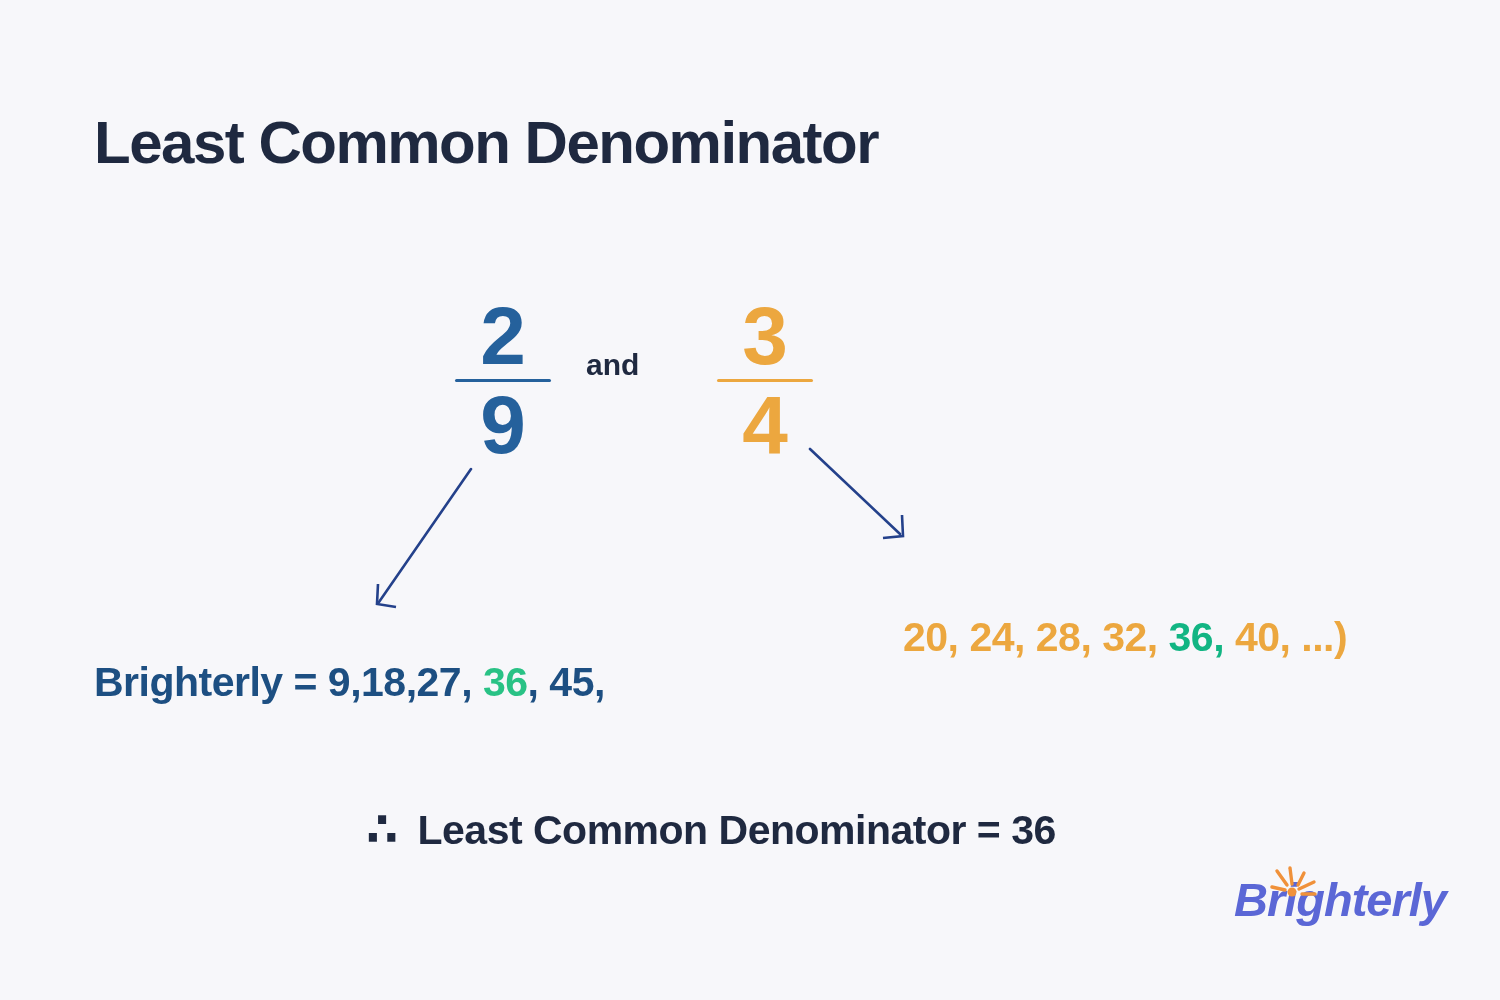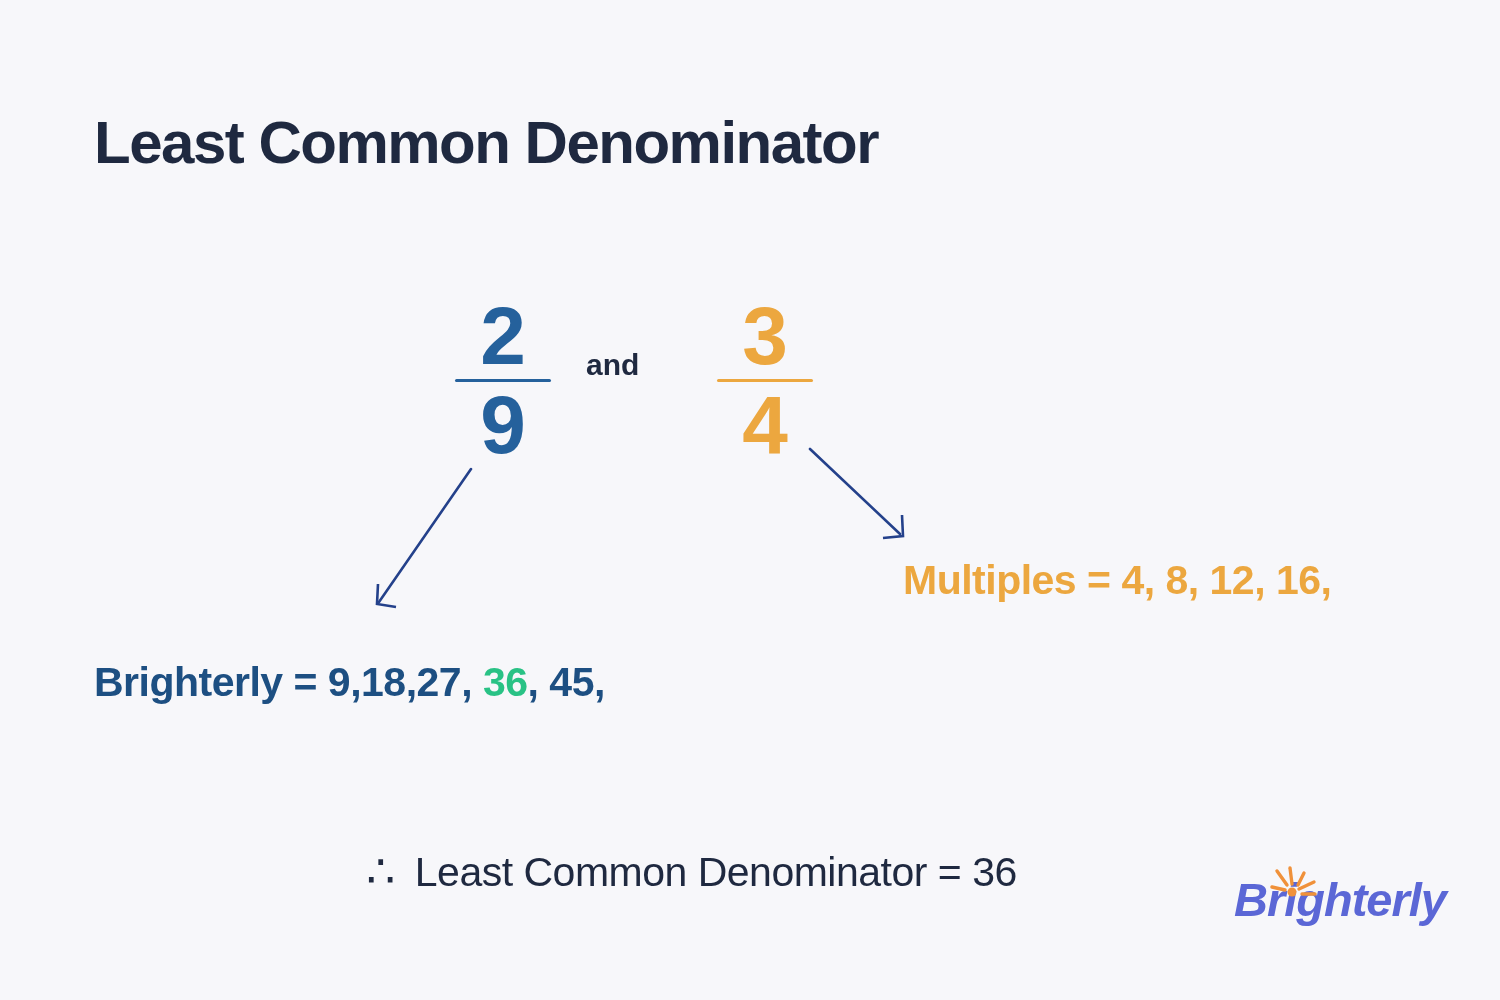--- a/index.html
+++ b/index.html
@@ -76,23 +76,23 @@
   }
   .mult-left { left: 94px; top: 654px; color: var(--steel, #1d4f82); }
   .mult-left .hl { color: var(--green-left, #29c285); }
   .mult-right { left: 903px; top: 552px; color: var(--orange, #eca73f); }
   .mult-right .hl { color: var(--green-right, #12b583); }
 
   
   .conclusion {
     position: absolute;
     left: 366px;
-    top: 843px;
+    top: 801px;
     font-size: 41px;
-    font-weight: 400;
+    font-weight: 700;
     letter-spacing: -0.5px;
     color: var(--navy, #1f2940);
     white-space: nowrap;
     text-align: center;
   }
   .conclusion .therefore {
     display: inline-block;
     margin-right: 20px;
     font-family: "DejaVu Sans", sans-serif;
     font-size: 46px;
@@ -143,21 +143,22 @@
       <line class="arrow-line" x1="810" y1="449" x2="900" y2="534"></line>
       <polyline class="arrow-head" points="902,515 903,536 883,538" stroke-width="2.6"></polyline>
     </g>
   </svg>
 
   <p class="multiples mult-left">
     <span><span>Brighterly = 9,18,27, </span><span class="hl">36</span><span>, 45,</span></span><br>
   </p>
 
   <p class="multiples mult-right">
-    <span>Multiples = 4, 8, 12, 16,</span><br>
+    <br>
+    <span><span>20, 24, 28, 32, </span><span class="hl">36,</span><span> 40, ...)</span></span>
   </p>
 
   <div class="conclusion">
     <span class="therefore">∴</span><span>Least Common Denominator = 36</span>
   </div>
 
   <div class="logo">
     <svg class="sun-icon" width="52" height="48" viewBox="0 0 52 48" xmlns="http://www.w3.org/2000/svg">
       <circle cx="24" cy="36" r="4.5"></circle>
       <line x1="19" y1="29" x2="9" y2="15"></line>

